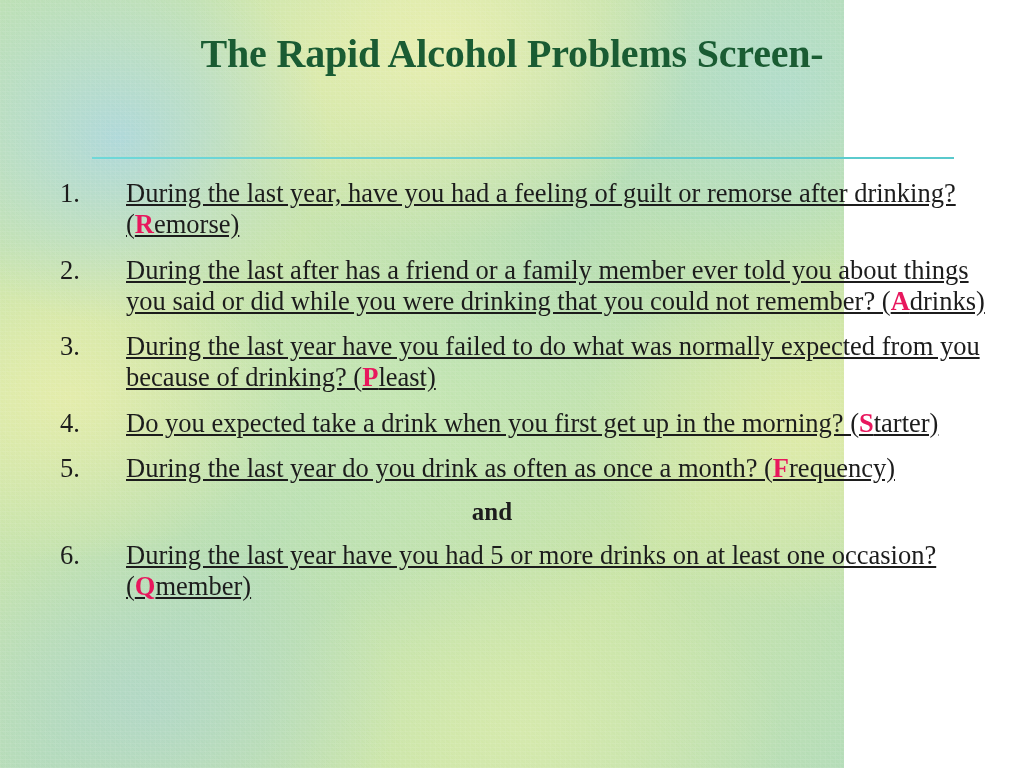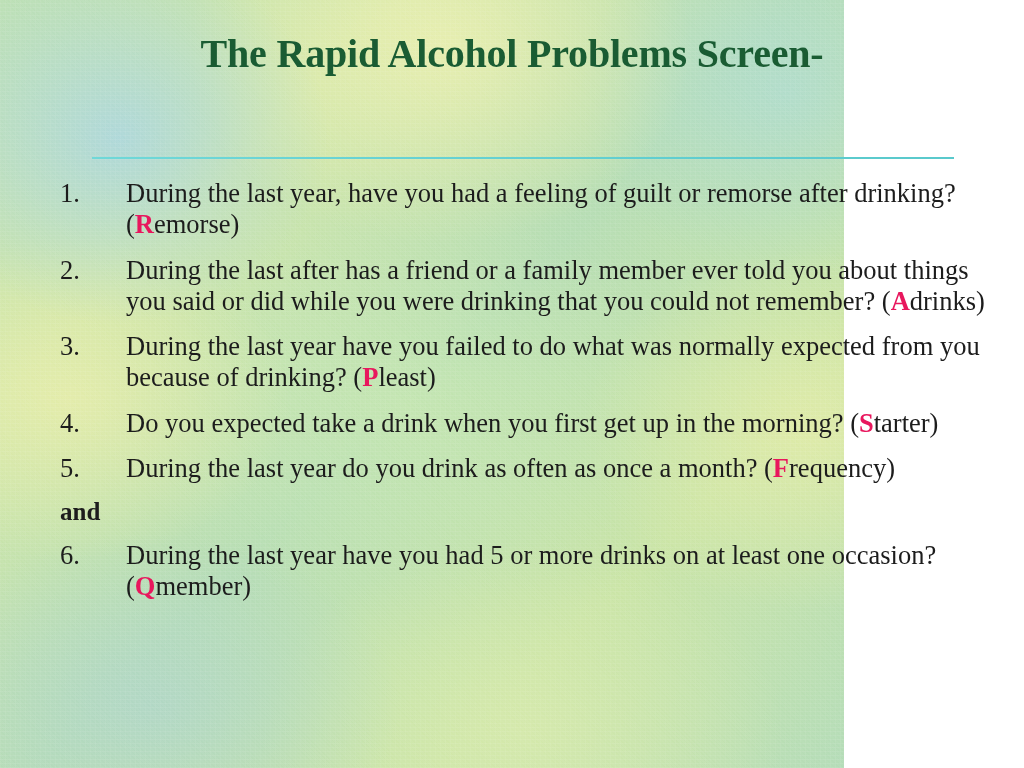--- a/index.html
+++ b/index.html
@@ -85,27 +85,28 @@
     line-height: 1.18;
   }
   .num {
     width: 66px;
     flex: 0 0 66px;
     font-size: 26.5px;
   }
   .text {
     flex: 1 1 auto;
     padding-right: 10px;
+    text-decoration: underline;
   }
   .cap {
     color: #e8175d;
     font-weight: bold;
   }
   .and-row {
-    text-align: left;
+    text-align: center;
     font-weight: bold;
     font-size: 25px;
     color: #1c1c1c;
     margin: 8px 0 14px 0;
     padding-right: 80px;
   }
 </style>
 </head>
 <body>
 

